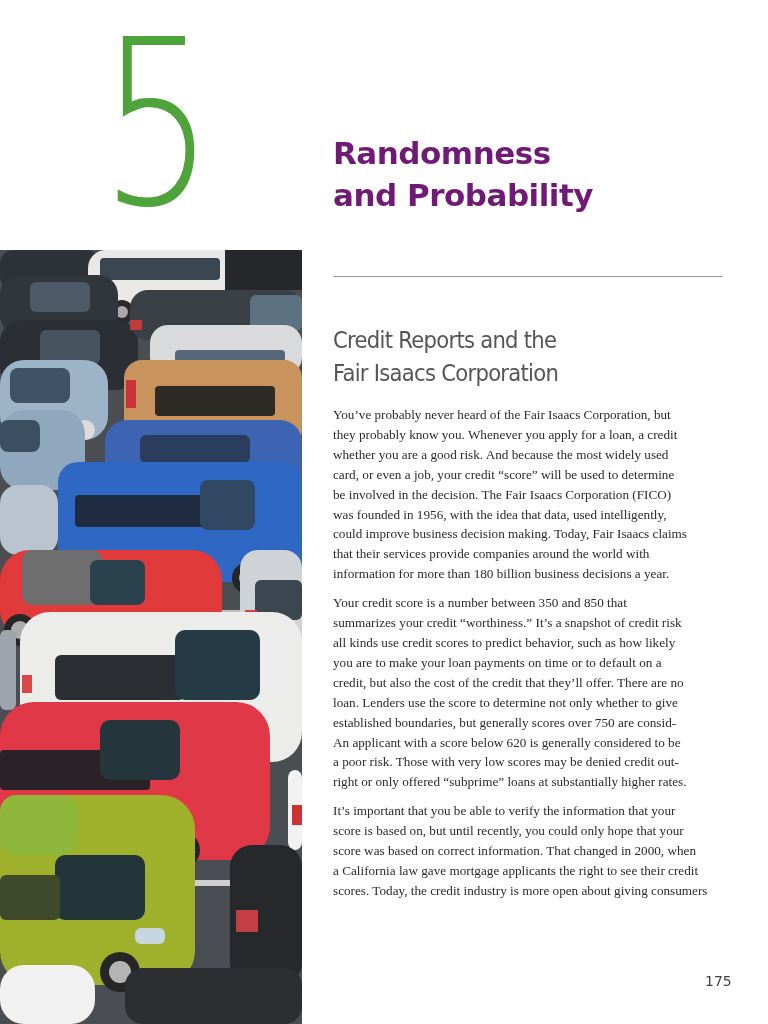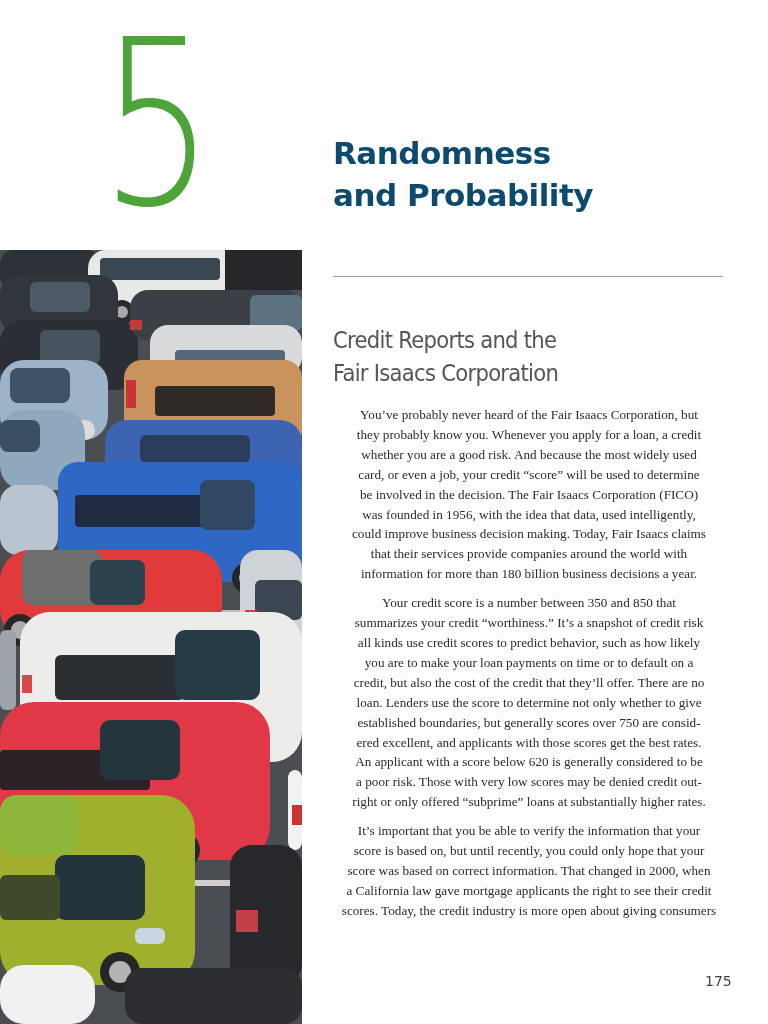--- a/index.html
+++ b/index.html
@@ -9,37 +9,37 @@
   }
   .chapter-number {
     position: absolute; left: 100px; top: 10px;
     font-family: "DejaVu Sans", sans-serif; font-weight: 300;
     font-size: 230px; line-height: 230px; color: #4ea43a;
     letter-spacing: -4px; transform: scaleX(0.78); transform-origin: left top;
   }
   .chapter-title {
     position: absolute; left: 333px; top: 132px;
     font-family: "DejaVu Sans", sans-serif; font-weight: bold;
-    font-size: 31px; line-height: 42px; color: #0c4a6e;
+    font-size: 31px; line-height: 42px; color: #701a75;
     letter-spacing: -0.5px;
   }
   .chapter-title span { display: block; }
   .rule { position: absolute; left: 333px; top: 276px; width: 390px; height: 1px; background: #9a9a9a; }
   .section-heading {
     position: absolute; left: 333px; top: 324px;
     font-family: "DejaVu Sans", sans-serif; font-weight: normal;
     font-size: 23px; line-height: 33px; color: #555555; letter-spacing: -0.8px;
     transform: scaleX(0.92); transform-origin: left top;
   }
   .section-heading span { display: block; white-space: nowrap; }
   .body-text {
     position: absolute; left: 333px; top: 405px; width: 392px;
     font-family: "Liberation Serif", serif; font-size: 13.2px; line-height: 19.9px; color: #2b2b2b;
   }
-  .body-text p { margin: 0 0 9px 0; text-align: center; }
+  .body-text p { margin: 0 0 9px 0; text-align: left; }
   .body-text .ln { display: block; white-space: nowrap; }
   .body-text sup { font-size: 8px; line-height: 0; vertical-align: 5px; }
   .page-number {
     position: absolute; left: 705px; top: 973px;
     font-family: "DejaVu Sans", sans-serif; font-size: 14px; color: #444444;
   }
   .photo {
     position: absolute; left: 0; top: 250px; width: 302px; height: 774px; overflow: hidden;
     background: #3a3d42;
   }
@@ -166,21 +166,20 @@
     <span class="ln">information for more than 180 billion business decisions a year.</span>
   </p>
   <p>
     <span class="ln">Your credit score is a number between 350 and 850 that</span>
     <span class="ln">summarizes your credit “worthiness.” It’s a snapshot of credit risk</span>
     <span class="ln">all kinds use credit scores to predict behavior, such as how likely</span>
     <span class="ln">you are to make your loan payments on time or to default on a</span>
     <span class="ln">credit, but also the cost of the credit that they’ll offer. There are no</span>
     <span class="ln">loan. Lenders use the score to determine not only whether to give</span>
     <span class="ln">established boundaries, but generally scores over 750 are consid-</span>
-    <span class="ln">ered excellent, and applicants with those scores get the best rates.</span>
     <span class="ln">An applicant with a score below 620 is generally considered to be</span>
     <span class="ln">a poor risk. Those with very low scores may be denied credit out-</span>
     <span class="ln">right or only offered “subprime” loans at substantially higher rates.</span>
   </p>
   <p>
     <span class="ln">It’s important that you be able to verify the information that your</span>
     <span class="ln">score is based on, but until recently, you could only hope that your</span>
     <span class="ln">score was based on correct information. That changed in 2000, when</span>
     <span class="ln">a California law gave mortgage applicants the right to see their credit</span>
     <span class="ln">scores. Today, the credit industry is more open about giving consumers</span>

